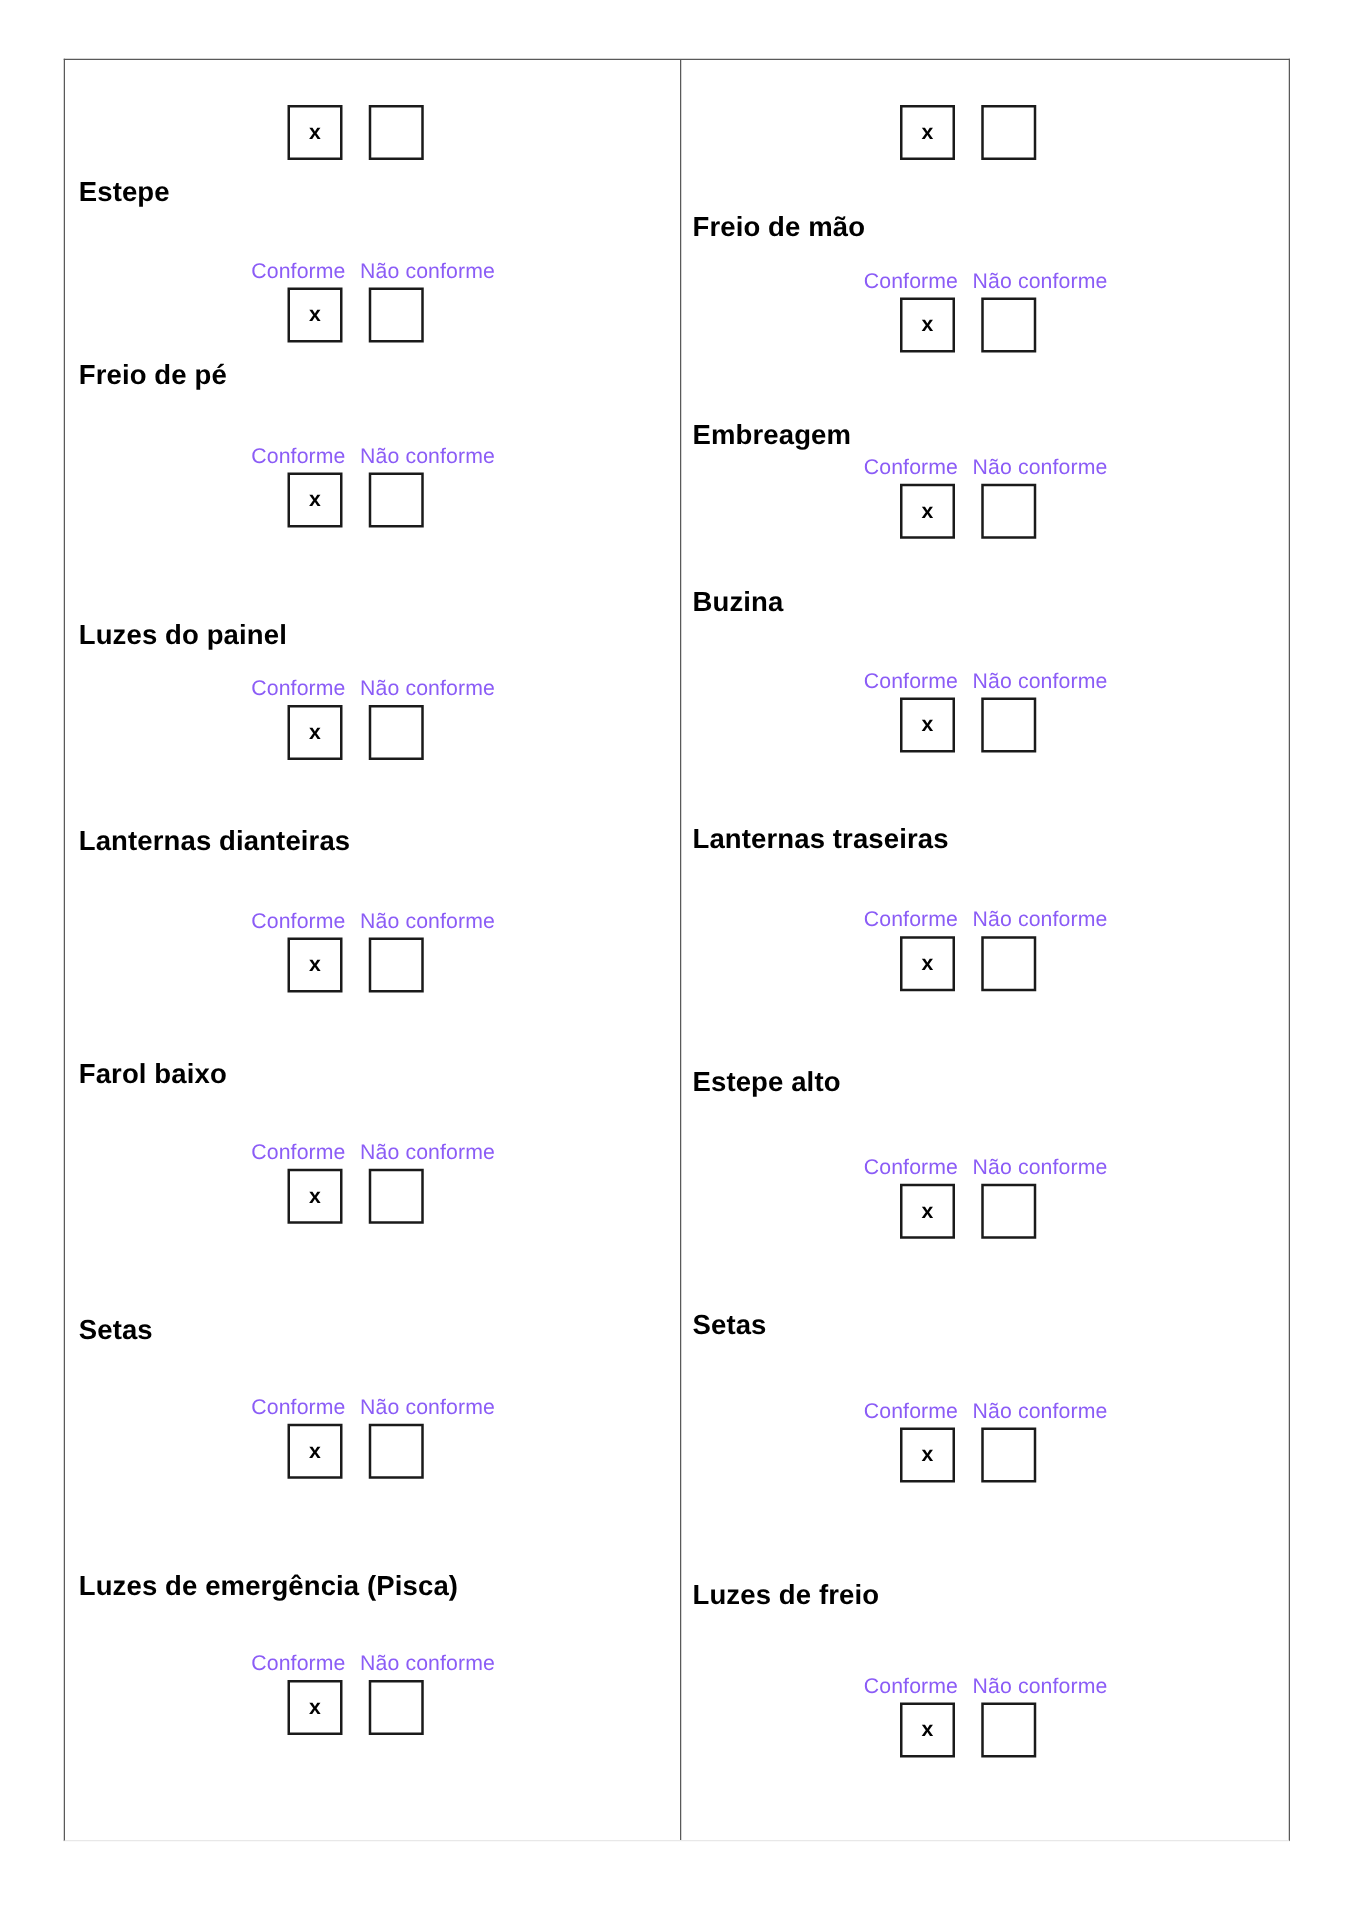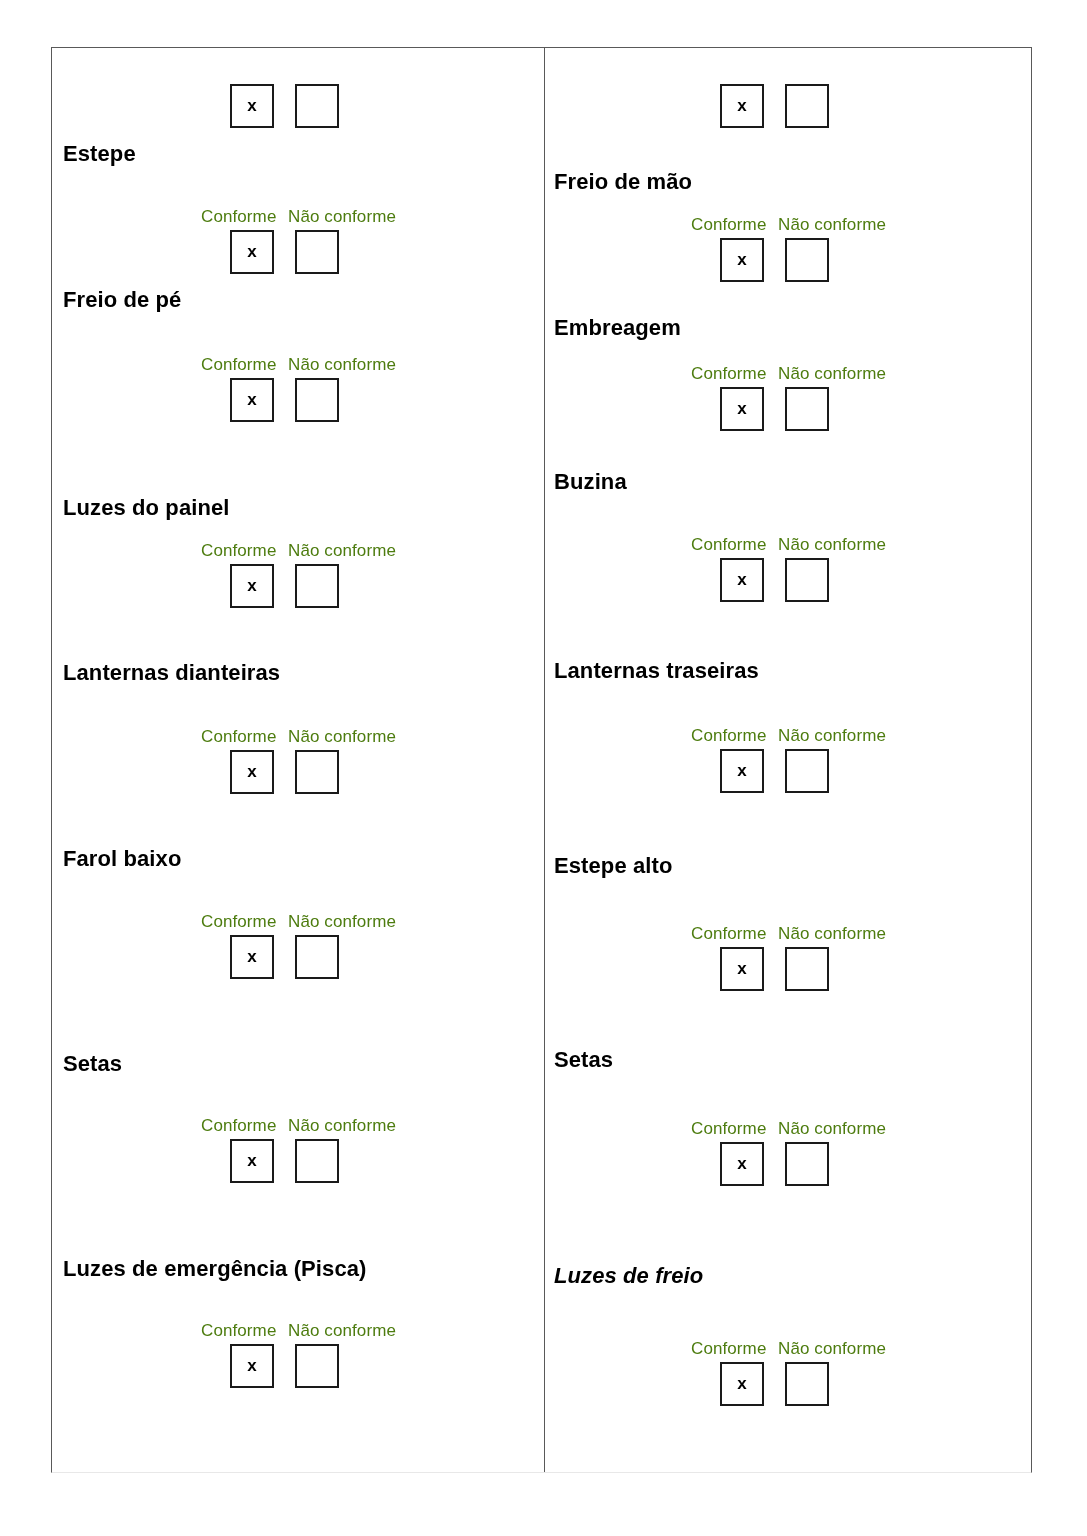--- a/index.html
+++ b/index.html
@@ -67,21 +67,21 @@
     left: 0;
     height: 22px;
     white-space: nowrap;
   }
   .opt-label {
     position: absolute;
     top: 0;
     font-size: 17px;
     line-height: 22px;
     font-weight: 400;
-    color: #4d7c0f;
+    color: #8b5cf6;
     letter-spacing: 0.1px;
   }
   .opt-label.conforme { left: 149px; }
   .opt-label.nao      { left: 236px; }
 
   .boxes {
     position: absolute;
     left: 0;
     top: 24px;
     height: 46px;
@@ -225,21 +225,21 @@
         <div class="entry" style="top: 166px;">
           <div class="opt-headers">
             <span class="opt-label conforme">Conforme</span>
             <span class="opt-label nao">Não conforme</span>
           </div>
           <div class="boxes">
             <div class="cbox c1">x</div>
             <div class="cbox c2"></div>
           </div>
         </div>
-        <div class="item-name" style="top: 268px;">Embreagem</div>
+        <div class="item-name" style="top: 288px;">Embreagem</div>
         <div class="entry" style="top: 315px;">
           <div class="opt-headers">
             <span class="opt-label conforme">Conforme</span>
             <span class="opt-label nao">Não conforme</span>
           </div>
           <div class="boxes">
             <div class="cbox c1">x</div>
             <div class="cbox c2"></div>
           </div>
         </div>
@@ -280,21 +280,21 @@
         <div class="entry" style="top: 1070px;">
           <div class="opt-headers">
             <span class="opt-label conforme">Conforme</span>
             <span class="opt-label nao">Não conforme</span>
           </div>
           <div class="boxes">
             <div class="cbox c1">x</div>
             <div class="cbox c2"></div>
           </div>
         </div>
-        <div class="item-name" style="top: 1216px; font-style: italic;">Luzes de freio</div>
+        <div class="item-name" style="top: 1216px;">Luzes de freio</div>
         <div class="entry" style="top: 1290px;">
           <div class="opt-headers">
             <span class="opt-label conforme">Conforme</span>
             <span class="opt-label nao">Não conforme</span>
           </div>
           <div class="boxes">
             <div class="cbox c1">x</div>
             <div class="cbox c2"></div>
           </div>
         </div>

